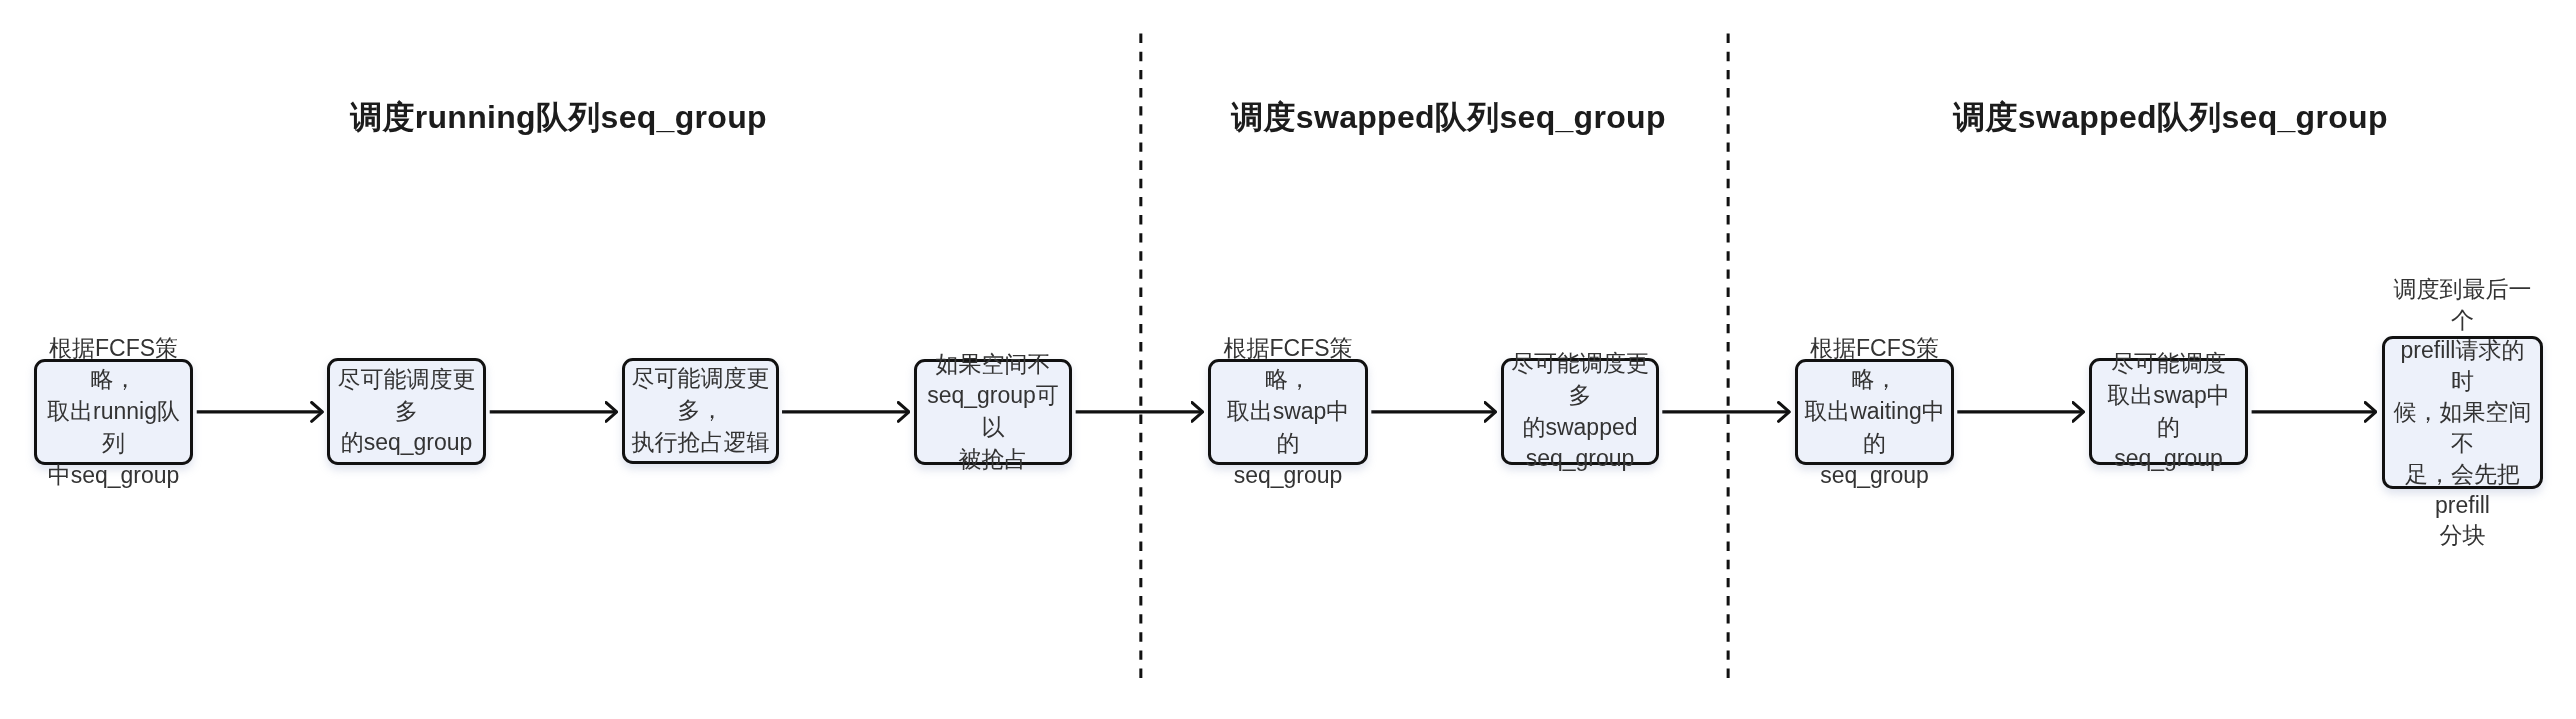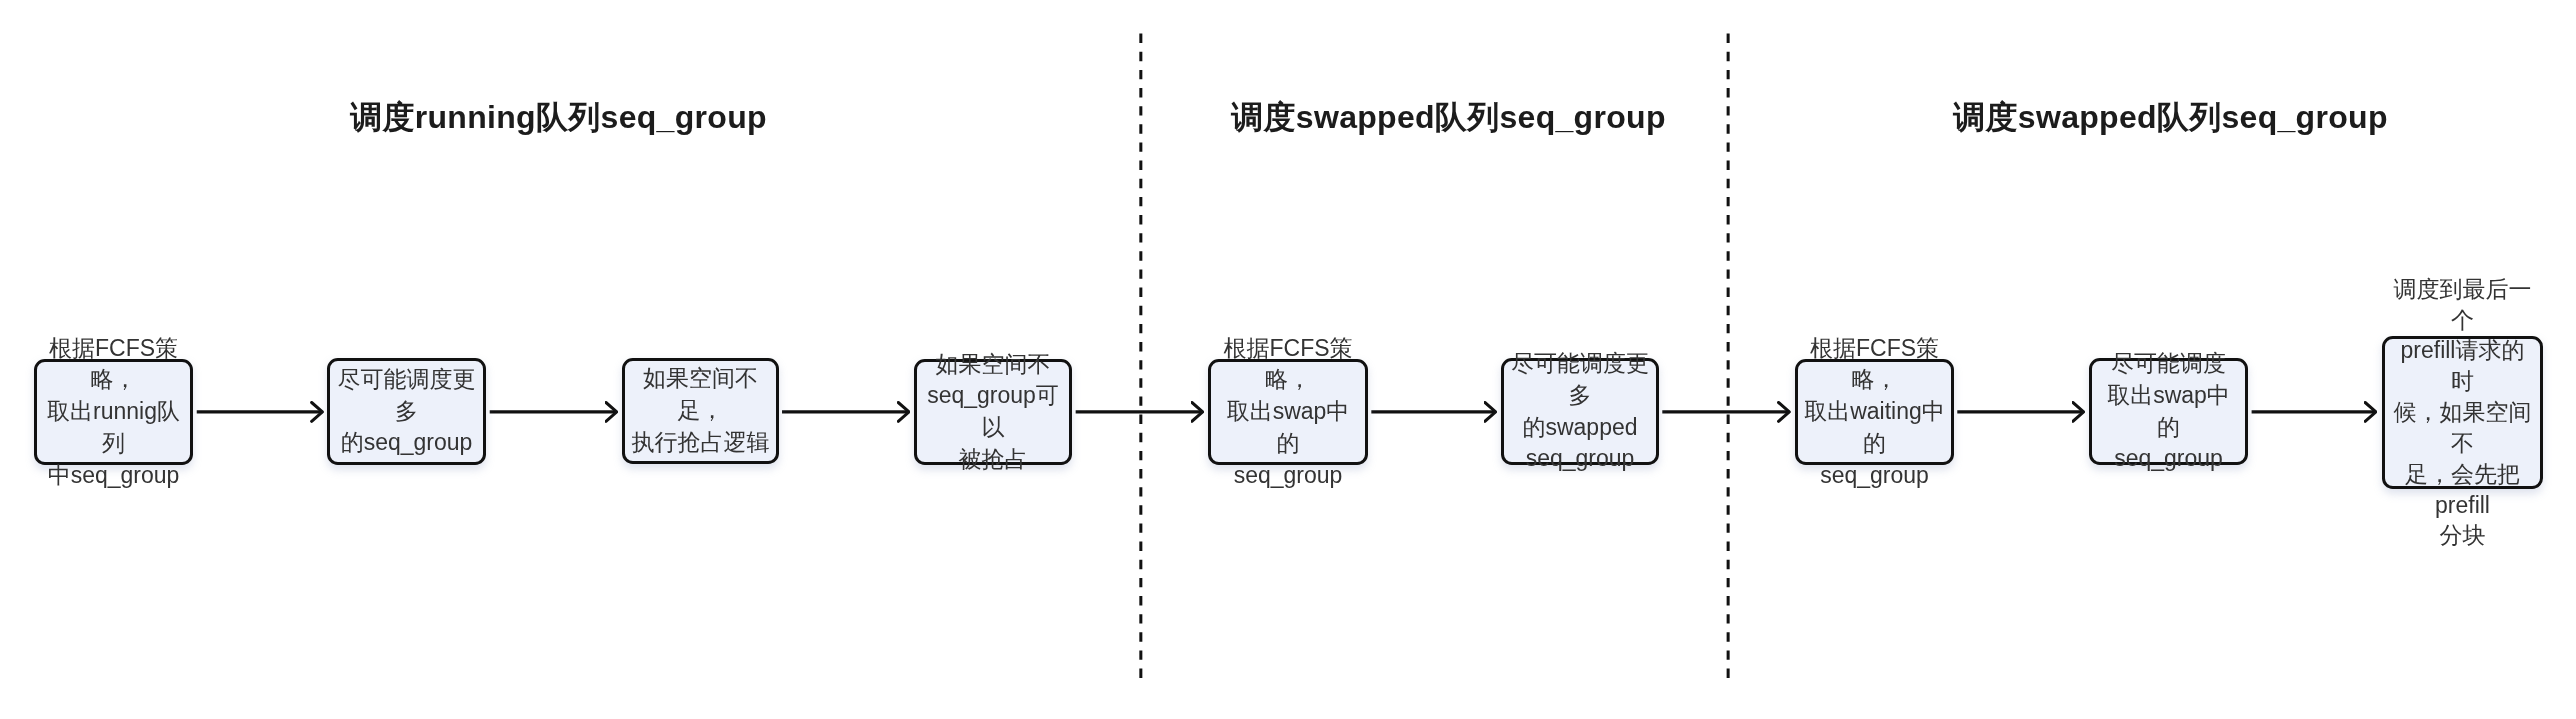--- a/index.html
+++ b/index.html
@@ -90,21 +90,21 @@
 
   <div class="section-title" style="left:303px; top:96px;">调度running队列seq_group</div>
   <div class="section-title" style="left:1193px; top:96px;">调度swapped队列seq_group</div>
   <div class="section-title" style="left:1915px; top:96px;">调度swapped队列seq_group</div>
 
   <div class="node" style="left:34px; top:359px; width:159px; height:106px;">根据FCFS策略，
 取出runnig队列
 中seq_group</div>
   <div class="node" style="left:327px; top:358px; width:159px; height:107px;">尽可能调度更多
 的seq_group</div>
-  <div class="node" style="left:622px; top:358px; width:157px; height:106px;">如果空间不足，
+  <div class="node" style="left:622px; top:358px; width:157px; height:106px;">尽可能调度更多，
 执行抢占逻辑</div>
   <div class="node" style="left:914px; top:359px; width:158px; height:106px;">如果空间不
 seq_group可以
 被抢占</div>
 
   <div class="node" style="left:1208px; top:359px; width:160px; height:106px;">根据FCFS策略，
 取出swap中的
 seq_group</div>
   <div class="node" style="left:1501px; top:358px; width:158px; height:107px;">尽可能调度更多
 的swapped

